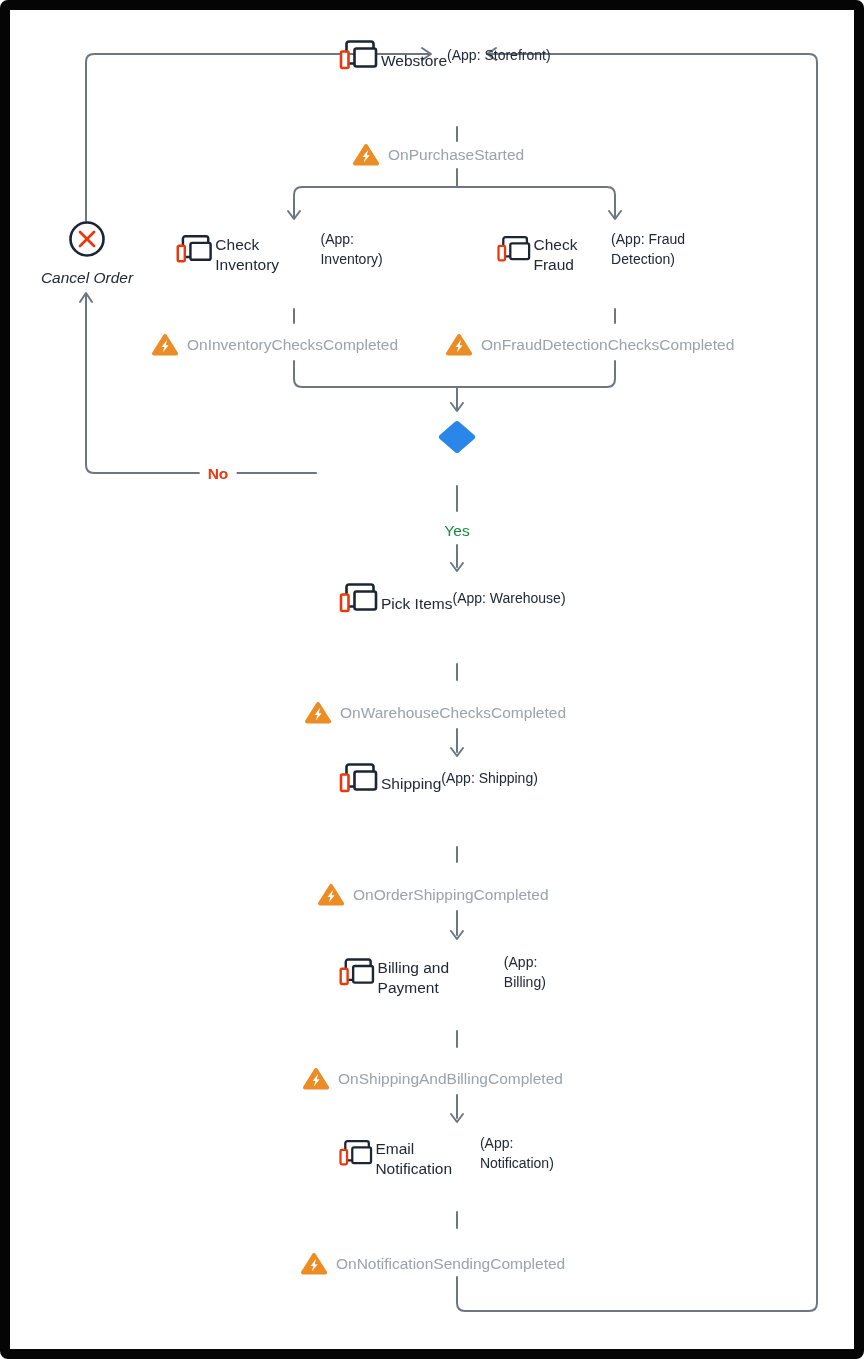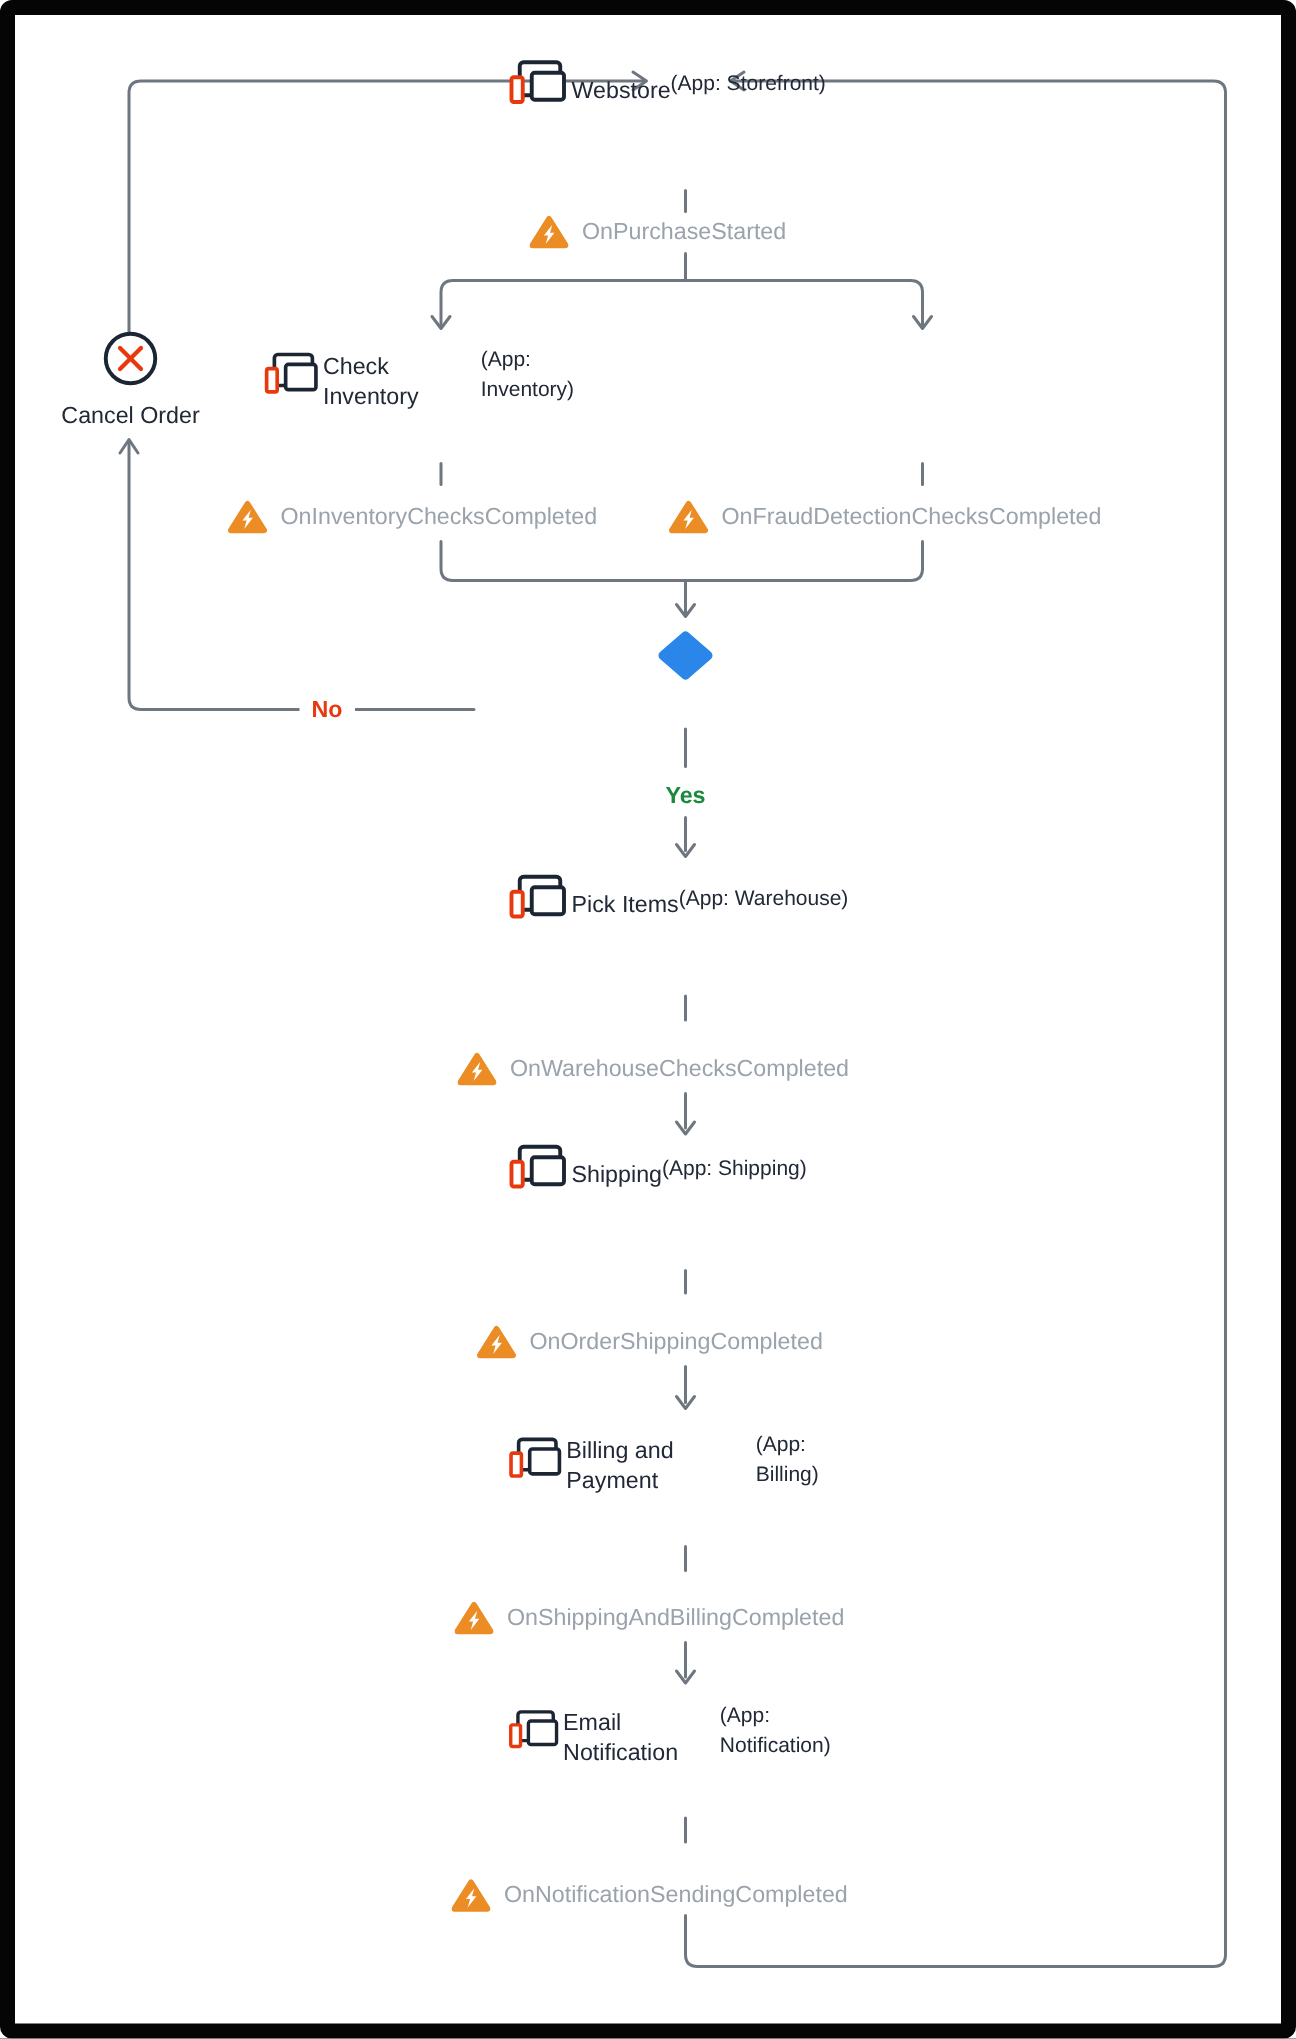--- a/index.html
+++ b/index.html
@@ -22,22 +22,22 @@
   .tri-fill{fill:var(--c-event-orange,#eb8c25);stroke:var(--c-event-orange,#eb8c25);
     stroke-width:4;stroke-linejoin:round;}
   .diamond-shape{fill:var(--c-decision-blue,#2a87e9);stroke:var(--c-decision-blue,#2a87e9);
     stroke-width:6;stroke-linejoin:round;}
   .circle-stroke{stroke:var(--c-icon-dark,#1b2533);stroke-width:2.6;fill:#fff;}
   .x-stroke{stroke:var(--c-icon-red,#e8380d);stroke-width:2.8;stroke-linecap:round;}
   .float-label{position:absolute;transform:translateX(-50%);white-space:nowrap;
     background:#fff;padding:0 8px;font-size:15.5px;line-height:19px;z-index:6;}
   .lbl-question{color:var(--c-text-dark,#212836);}
   .lbl-no{color:var(--c-no-red,#e8380d);font-weight:700;}
-  .lbl-yes{color:var(--c-yes-green,#1a8a3e);font-weight:700;}
-  .lbl-cancel{color:var(--c-text-dark,#212836);}
+  .lbl-yes{color:var(--c-yes-green,#1a8a3e);font-weight:400;}
+  .lbl-cancel{color:var(--c-text-dark,#212836);font-style:italic;}
   .abs{position:absolute;z-index:5;}
 </style>
 </head>
 <body>
 
 <div id="canvas">
 
   <svg id="wires" width="864" height="1359" viewBox="0 0 864 1359">
 
     <path class="wire" d="M 316,473 H 94 Q 86,473 86,465 V 294"></path>
@@ -93,20 +93,29 @@
   <div class="node" style="left:174px;top:223px">
     <svg width="44" height="34" viewBox="0 0 44 34">
       <rect x="9.5" y="3.5" width="27" height="22" rx="2.5" fill="none" class="st-dark"></rect>
       <rect x="4" y="13.5" width="7.5" height="16.5" rx="1.5" fill="#fff" class="st-red"></rect>
       <rect x="17.5" y="10.5" width="21.5" height="18" rx="2" fill="#fff" class="st-dark"></rect>
     </svg>
     <div class="node-title">Check Inventory</div>
     <div class="node-app">(App: Inventory)</div>
   </div>
 
+  <div class="node" style="left:495px;top:223px">
+    <svg width="44" height="34" viewBox="0 0 44 34">
+      <rect x="9.5" y="3.5" width="27" height="22" rx="2.5" fill="none" class="st-dark"></rect>
+      <rect x="4" y="13.5" width="7.5" height="16.5" rx="1.5" fill="#fff" class="st-red"></rect>
+      <rect x="17.5" y="10.5" width="21.5" height="18" rx="2" fill="#fff" class="st-dark"></rect>
+    </svg>
+    <div class="node-title">Check Fraud</div>
+    <div class="node-app">(App: Fraud Detection)</div>
+  </div>
 
   <div class="node" style="left:337px;top:581px">
     <svg width="44" height="34" viewBox="0 0 44 34">
       <rect x="9.5" y="3.5" width="27" height="22" rx="2.5" fill="none" class="st-dark"></rect>
       <rect x="4" y="13.5" width="7.5" height="16.5" rx="1.5" fill="#fff" class="st-red"></rect>
       <rect x="17.5" y="10.5" width="21.5" height="18" rx="2" fill="#fff" class="st-dark"></rect>
     </svg>
     <div class="node-title">Pick Items</div>
     <div class="node-app">(App: Warehouse)</div>
   </div>

